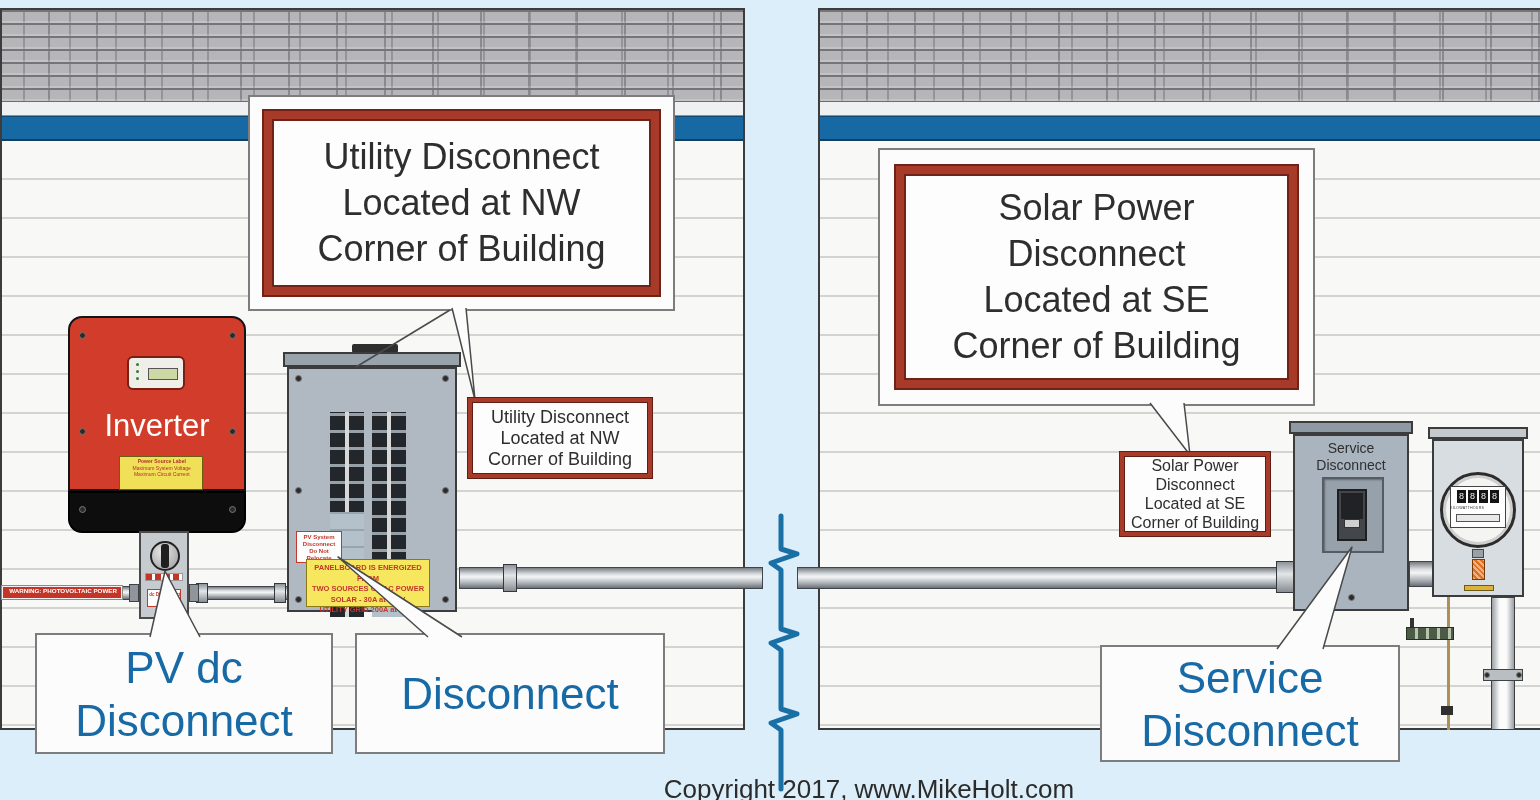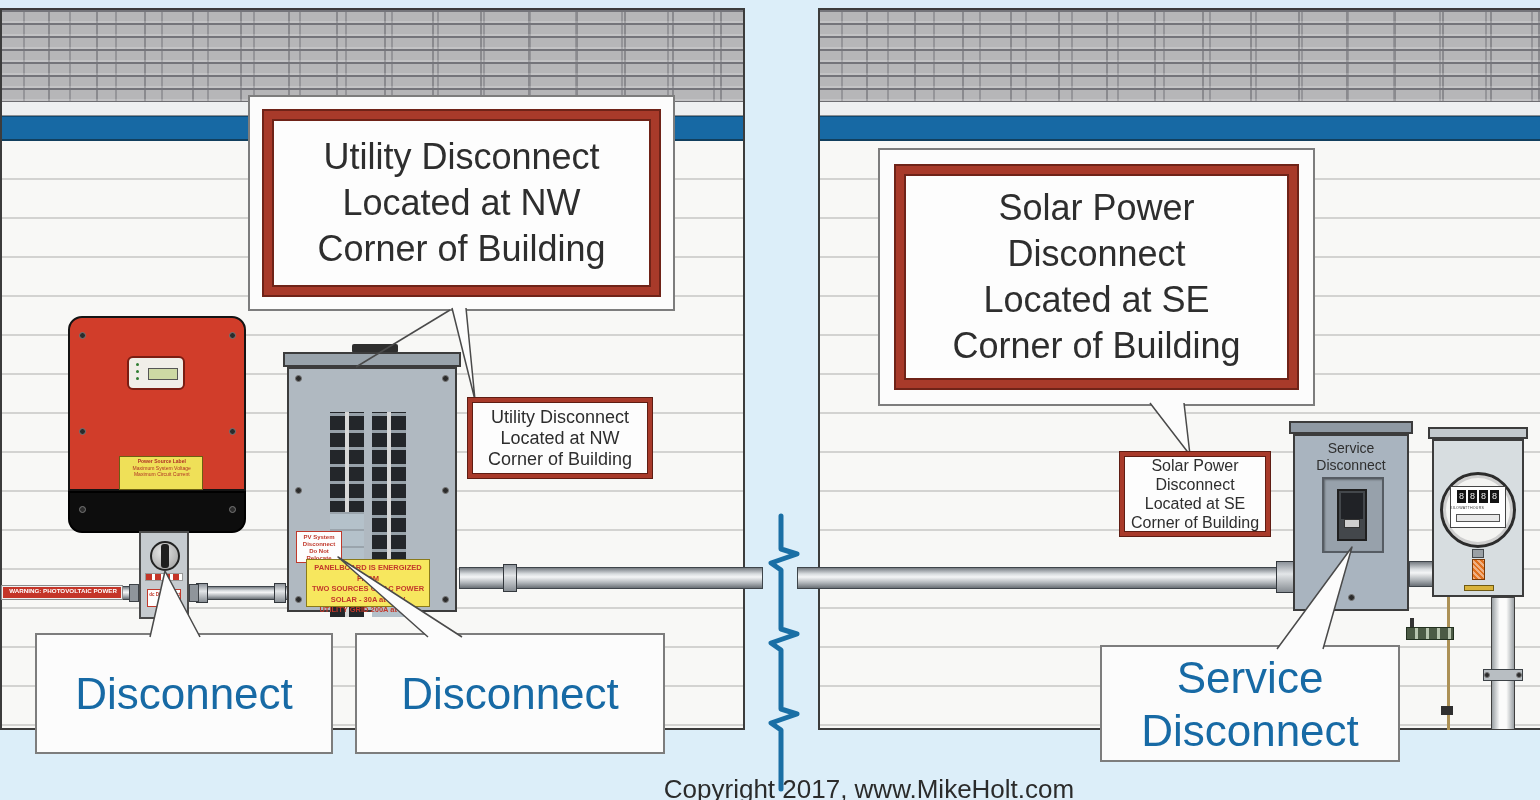--- a/index.html
+++ b/index.html
@@ -144,20 +144,21 @@
   <div class="coupler" style="left:1276px;top:561px;width:19px;height:32px;"></div>
 
   <div class="inv-body"></div>
   <div class="inv-black"></div>
   <div class="inv-display">
     <div class="inv-lcd"></div>
     <div class="led" style="top:5px;"></div>
     <div class="led" style="top:12px;"></div>
     <div class="led" style="top:19px;"></div>
   </div>
+  <div class="inv-title">Inverter</div>
   <div class="inv-spec">
     <div class="inv-spec-in">
       <div style="font-weight:bold;">Power Source Label</div>
       <div>Maximum System Voltage</div>
       <div>Maximum Circuit Current</div>
     </div>
   </div>
   <div class="screw" style="left:79px;top:332px;"></div>
   <div class="screw" style="left:229px;top:332px;"></div>
   <div class="screw" style="left:79px;top:428px;"></div>
@@ -249,20 +250,21 @@
   <div class="callout" style="left:878px;top:148px;width:437px;height:258px;">
     <div class="redbox" style="left:16px;top:16px;right:16px;bottom:16px;">
       <div class="bigline">Solar Power</div>
       <div class="bigline">Disconnect</div>
       <div class="bigline">Located at SE</div>
       <div class="bigline">Corner of Building</div>
     </div>
   </div>
 
   <div class="callout blue-call" style="left:35px;top:633px;width:298px;height:121px;">
+    <div class="blueline">PV dc</div>
     <div class="blueline">Disconnect</div>
   </div>
   <div class="callout blue-call" style="left:355px;top:633px;width:310px;height:121px;">
     <div class="blueline">Disconnect</div>
   </div>
   <div class="callout blue-call" style="left:1100px;top:645px;width:300px;height:117px;">
     <div class="blueline">Service</div>
     <div class="blueline">Disconnect</div>
   </div>
 

